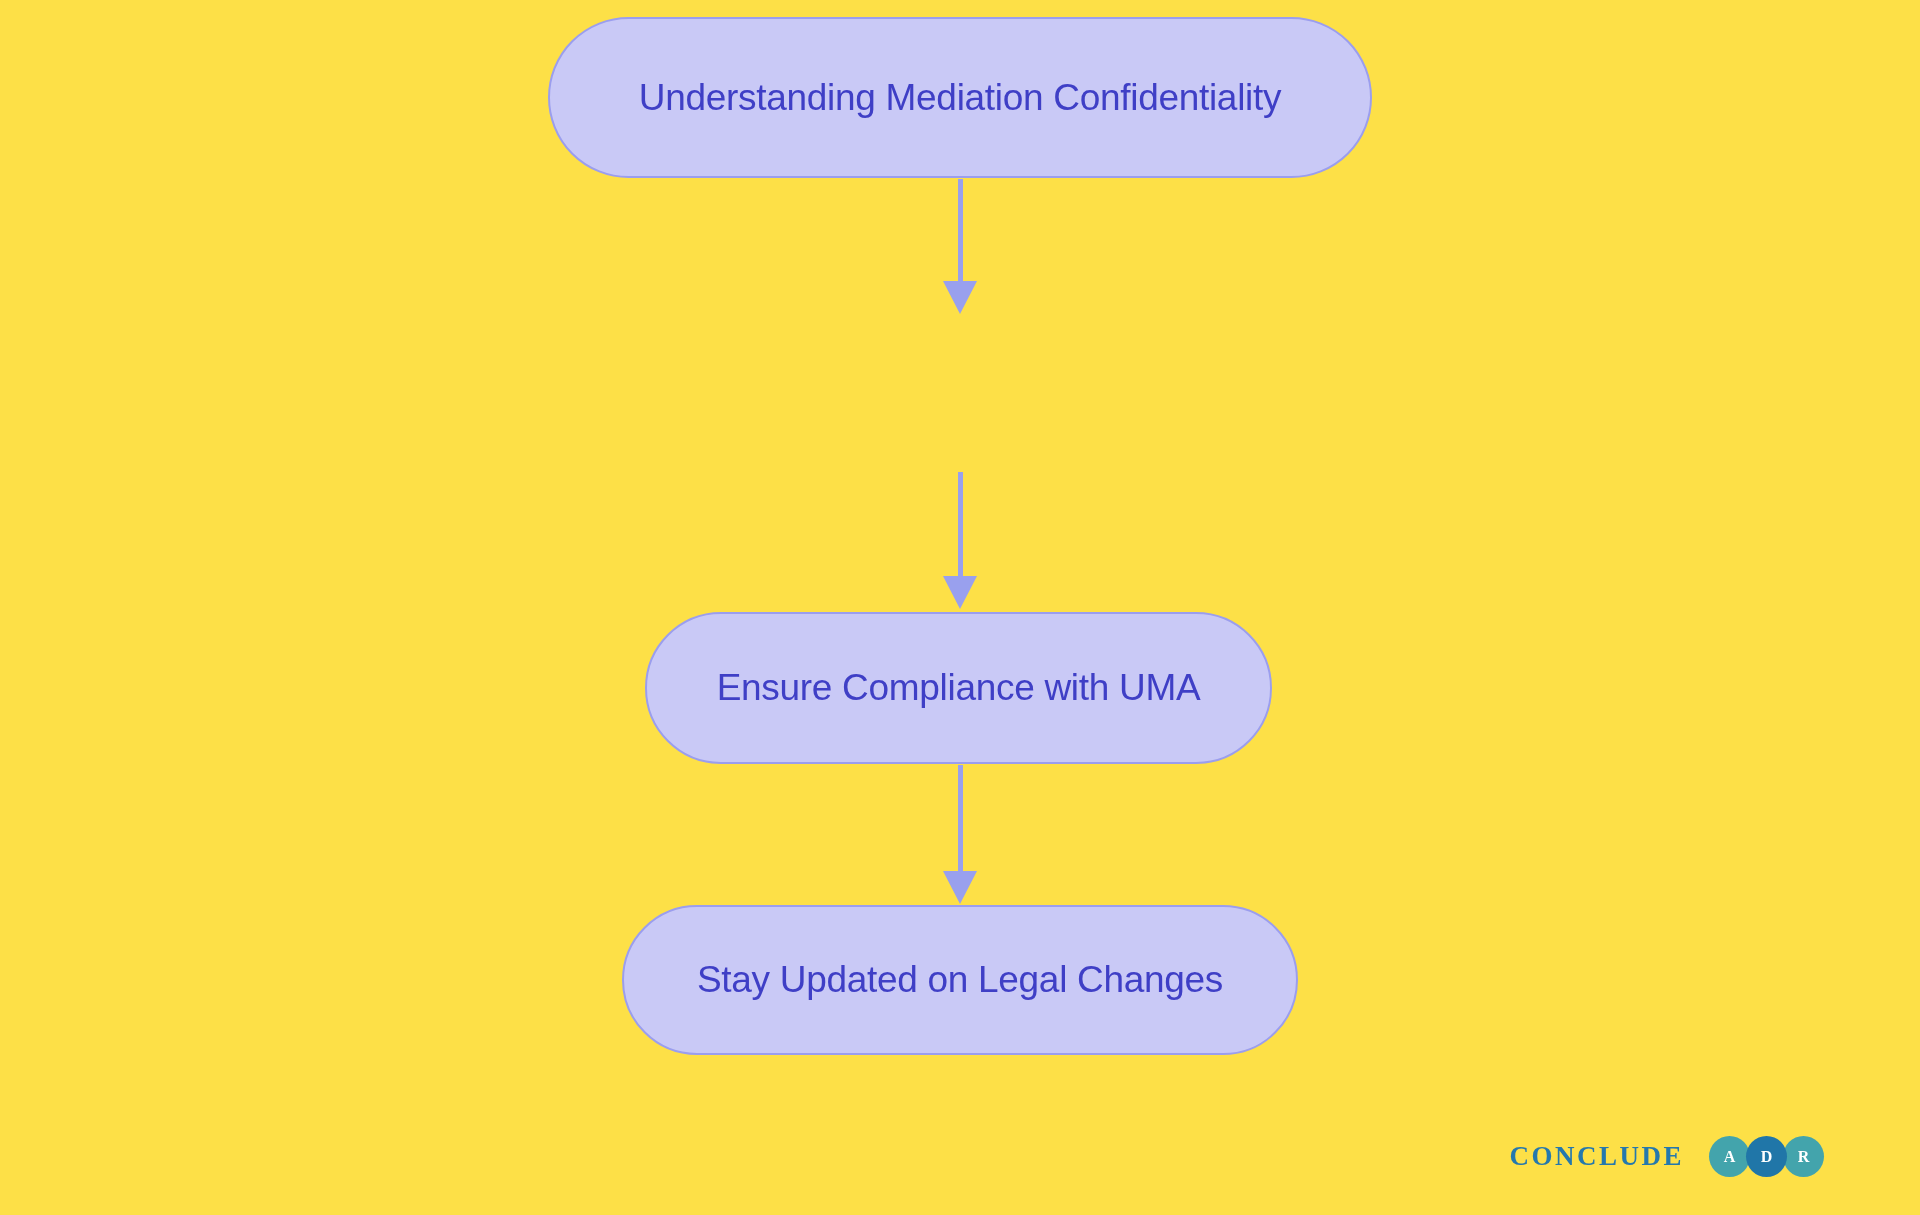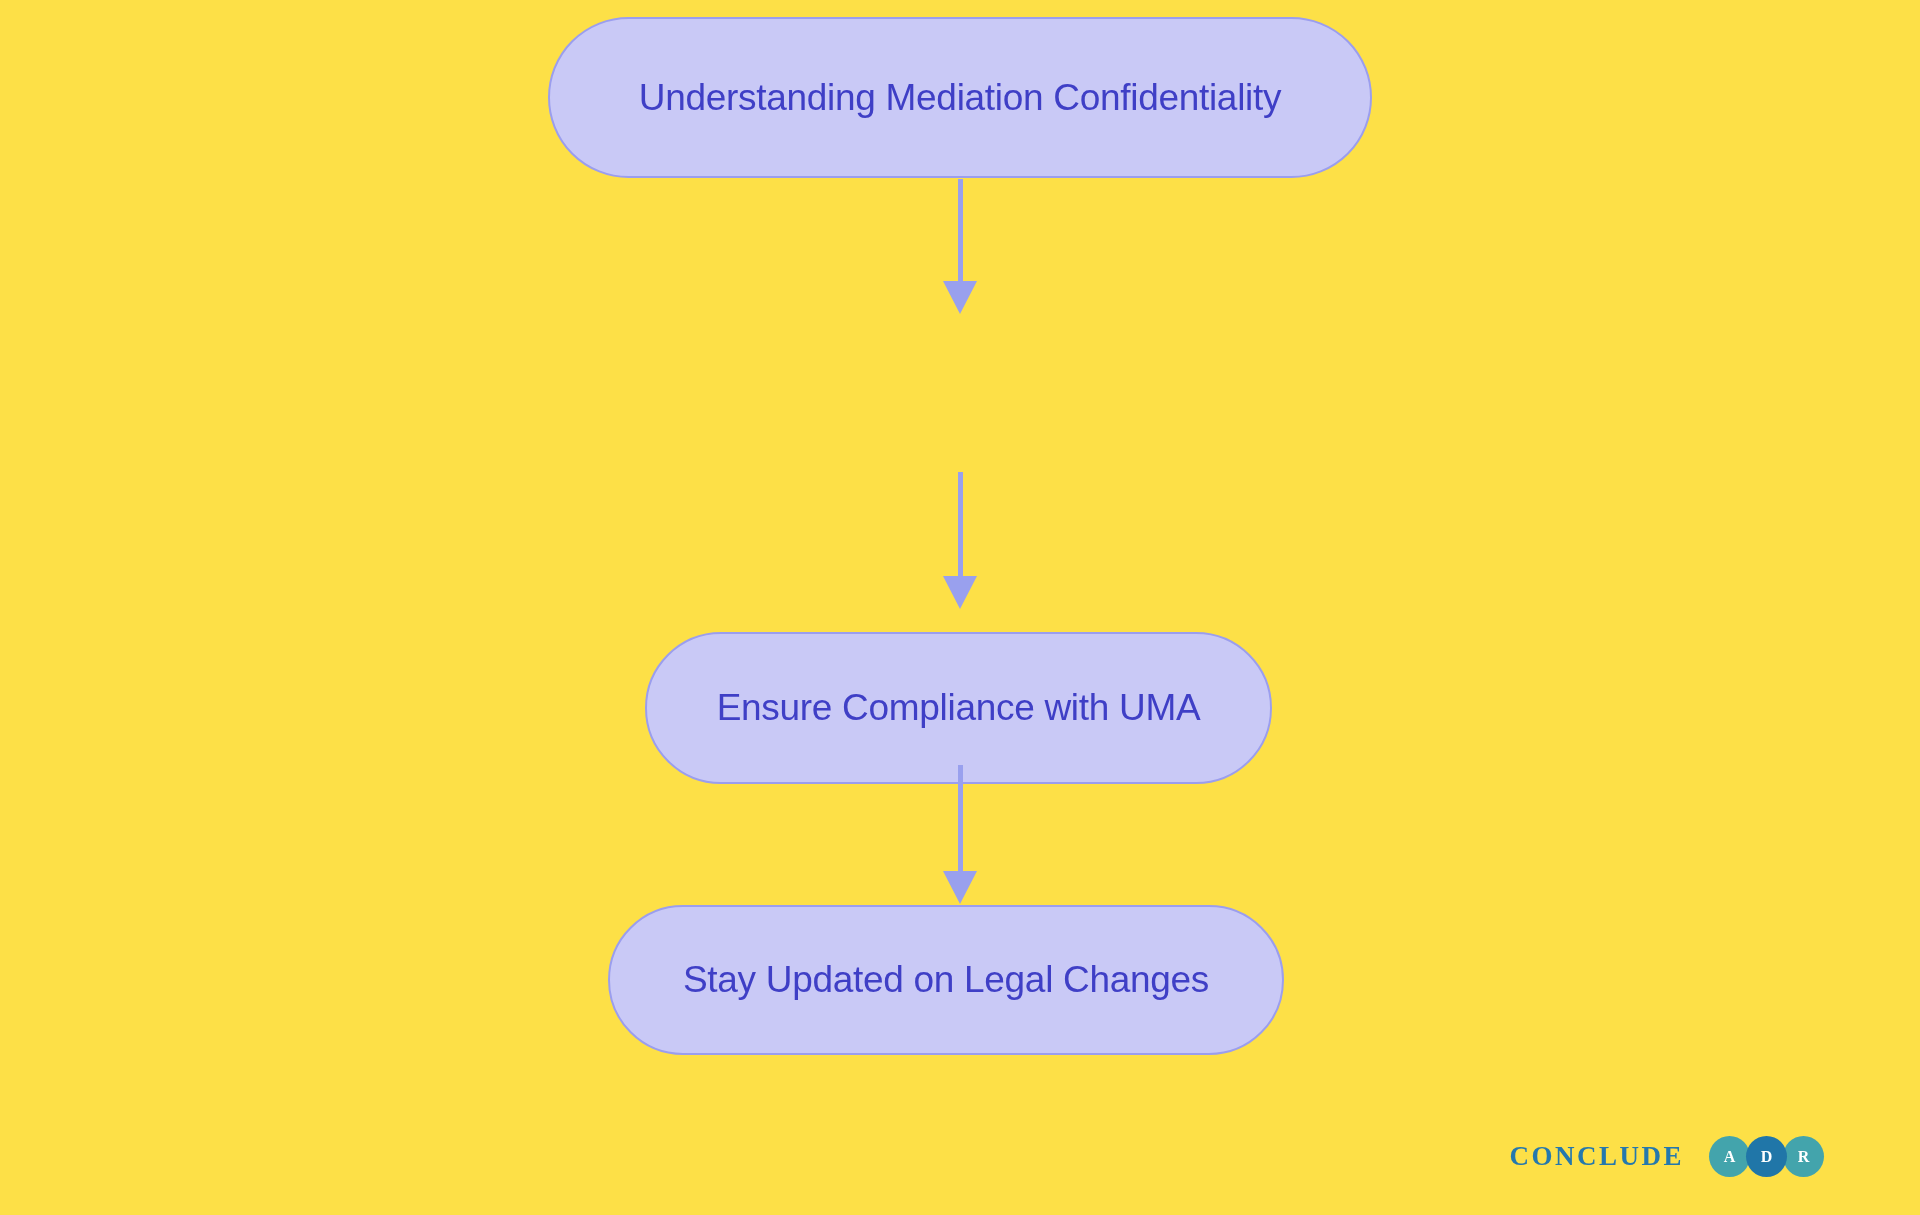--- a/index.html
+++ b/index.html
@@ -23,22 +23,22 @@
     border: 2.5px solid #9b9eee;
     border-radius: 90px;
     color: #3f3fc6;
     font-size: 37px;
     letter-spacing: -0.3px;
     text-align: center;
     white-space: nowrap;
   }
   .step-0 { left: 548px; top: 17px;  width: 824px; height: 161px; }
   .step-1 { left: 561px; top: 316px; width: 798px; height: 155px; }
-  .step-2 { left: 645px; top: 612px; width: 627px; height: 152px; margin-top: 20px; }
-  .step-3 { left: 608px; top: 905px; width: 676px; height: 150px; }
+  .step-2 { left: 645px; top: 612px; width: 627px; height: 152px; }
+  .step-3 { left: 622px; top: 905px; width: 676px; height: 150px; }
 
   
   .arrow {
     position: absolute;
     left: 943px;
     width: 34px;
     display: flex;
     flex-direction: column;
     align-items: center;
   }

